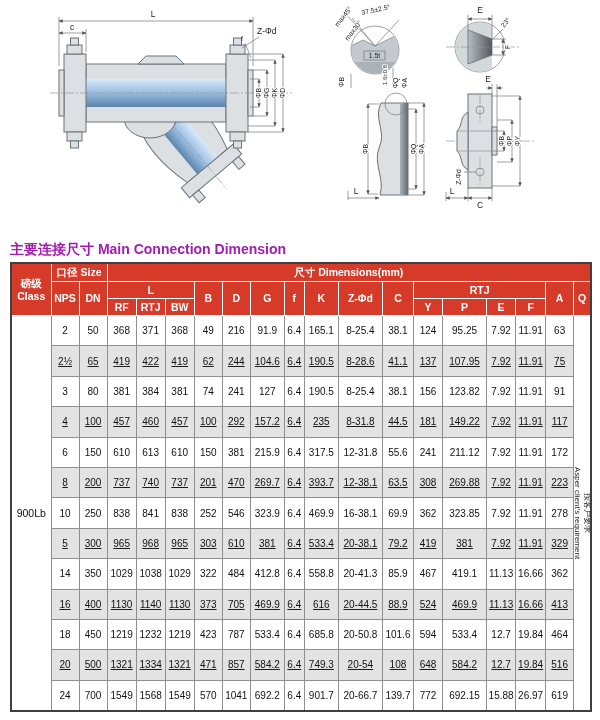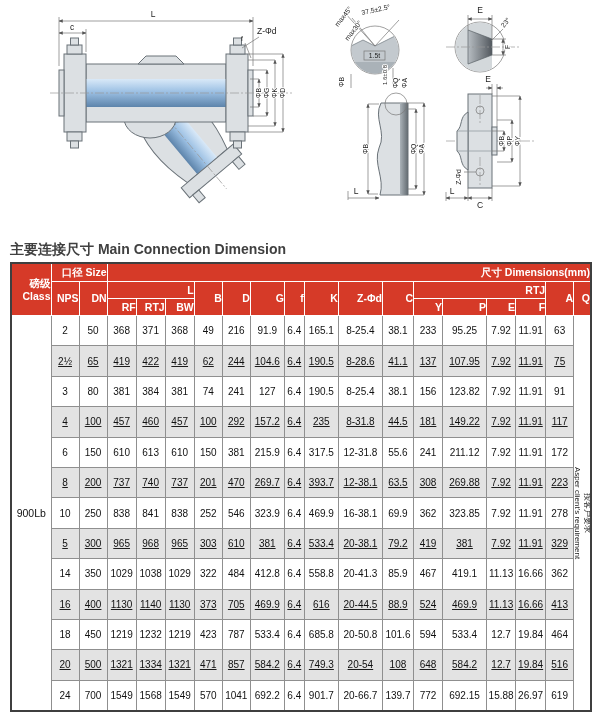--- a/index.html
+++ b/index.html
@@ -1,24 +1,24 @@
 <!DOCTYPE html>
 <html style="--red: #d63a28; --row-alt: #e3e3e3; --bore-blue: #9dc1e4;"><head>
 <meta charset="utf-8">
 <style>
   :root { --red:#d63a28; --row-alt:#e3e3e3; --ink:#1c1c1c; }
   html,body{margin:0;padding:0;background:#fff;}
   .page{position:relative;width:600px;height:720px;background:#fff;overflow:hidden;
         font-family:"Liberation Sans",sans-serif;color:var(--ink);}
   .drawing-wrap{position:absolute;left:0;top:0;width:600px;height:250px;}
-  .page-title{position:absolute;left:10px;top:241px;font-size:14px;font-weight:bold;color:#404040;}
+  .page-title{position:absolute;left:10px;top:241px;font-size:14px;font-weight:bold;color:#a21caf;}
   .tbl-wrap{position:absolute;left:10px;top:262px;}
   table{border-collapse:collapse;table-layout:fixed;width:582px;border:2px solid #3f3f3f;}
   th,td{padding:0;text-align:center;vertical-align:middle;overflow:hidden;}
-  thead th{background:var(--red);color:#fff;border:1px solid #fff;font-weight:bold;font-size:10.5px;height:16px;line-height:1.15;text-align:right;}
+  thead th{background:var(--red);color:#fff;border:1px solid #fff;font-weight:bold;font-size:10.5px;height:16px;line-height:1.15;}
   thead tr.r1 th{height:17px;}
   tbody td{border:1px solid #8f8f8f;font-size:10px;color:#111;}
   tbody tr{height:30.4px;background:#fff;}
   tbody tr.alt{background:var(--row-alt);text-decoration:underline;}
   td.class-cell{background:#fff;font-size:10.5px;margin-top:20px;}
   td.q-cell{background:#fff;position:relative;}
   .vtext{position:absolute;top:50%;left:50%;transform:translate(-50%,-50%) rotate(90deg);
          white-space:nowrap;font-size:8px;line-height:1.2;text-align:center;color:#222;}
   .cn2{display:block;}
   
@@ -296,21 +296,21 @@
             <td>368</td>
             <td>371</td>
             <td>368</td>
             <td>49</td>
             <td>216</td>
             <td>91.9</td>
             <td>6.4</td>
             <td>165.1</td>
             <td>8-25.4</td>
             <td>38.1</td>
-            <td>233</td>
+            <td>124</td>
             <td>95.25</td>
             <td>7.92</td>
             <td>11.91</td>
             <td>63</td>
             <td rowspan="13" class="q-cell">
               <div class="vtext">
                 <div>按客户要求</div>
                 <div>Asper client's requirement</div>
               </div>
             </td>

